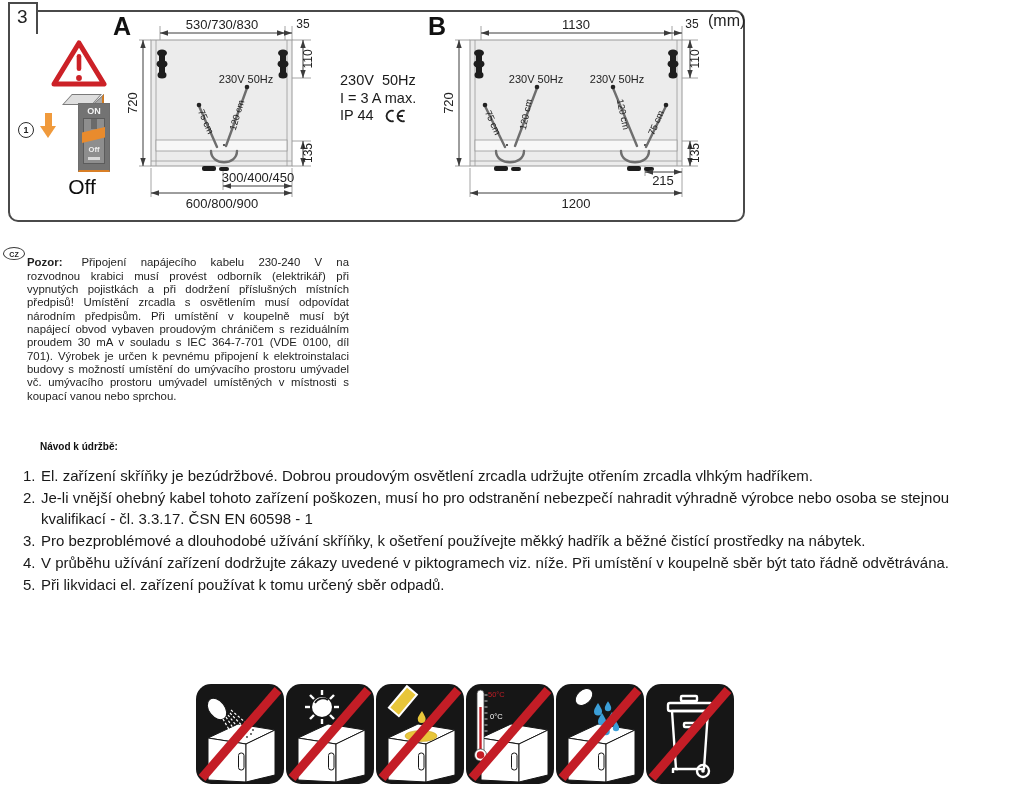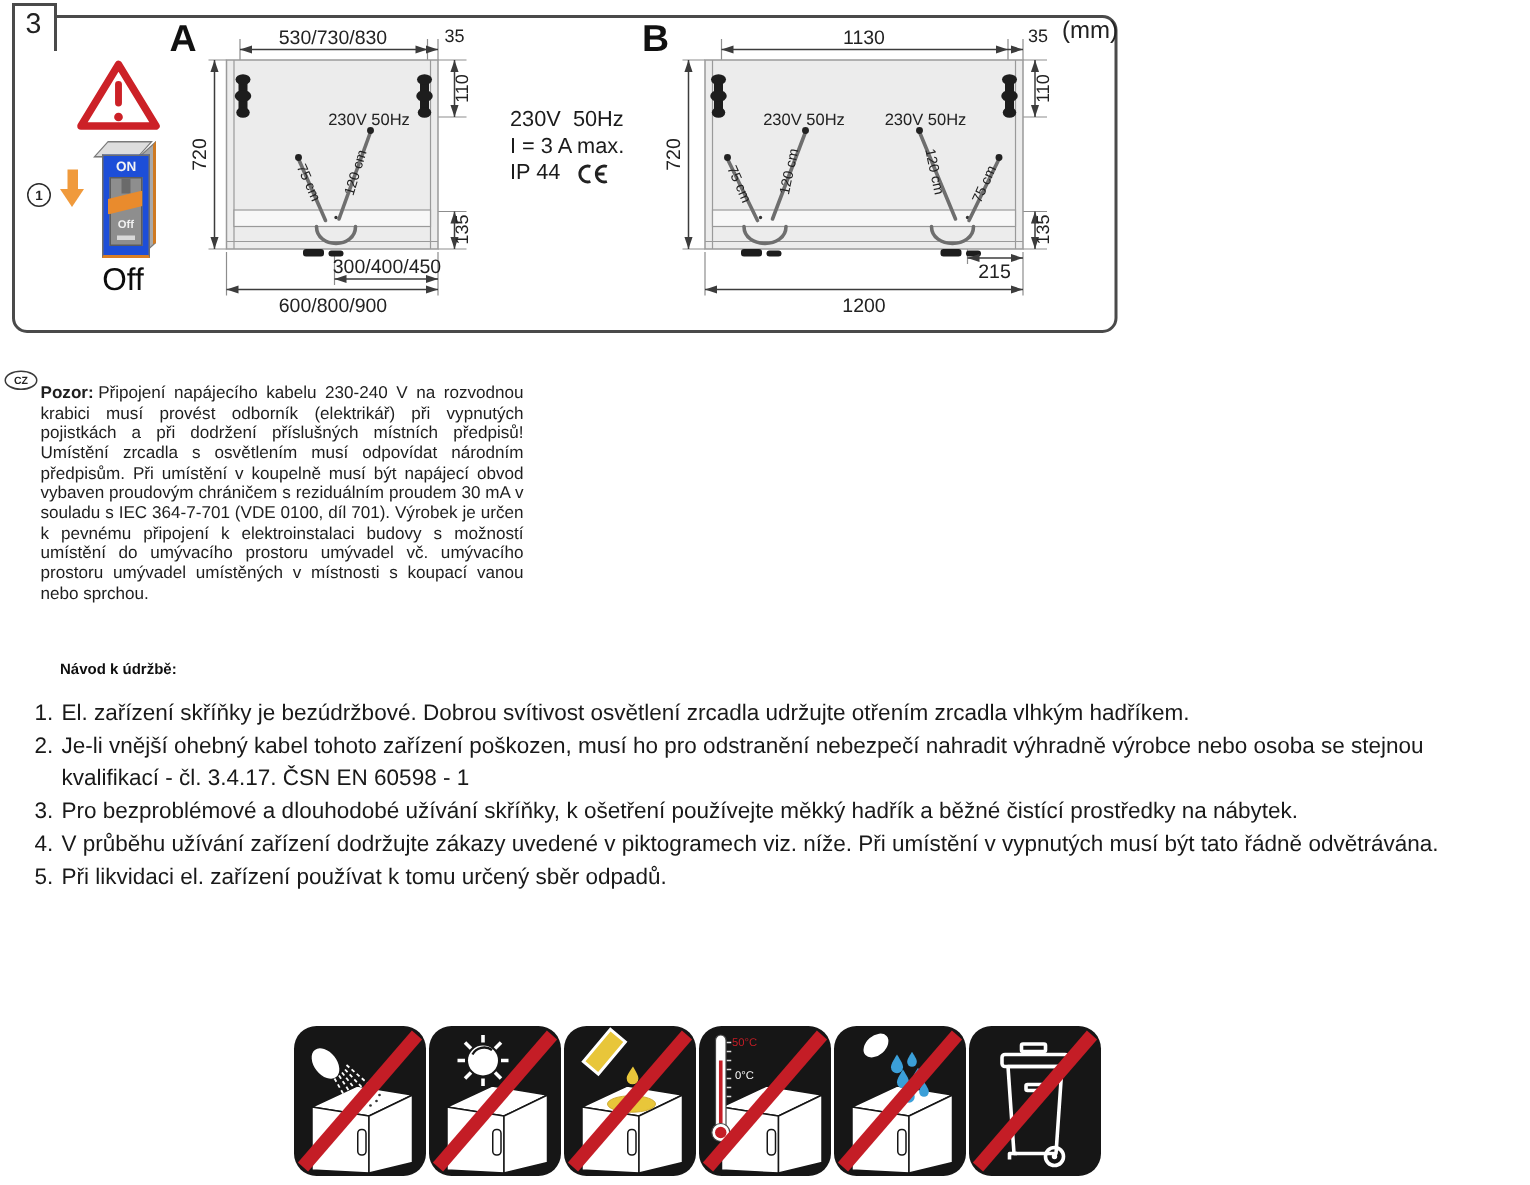--- a/index.html
+++ b/index.html
@@ -25,37 +25,37 @@
                border-radius:50%;font-size:9px;font-weight:bold;text-align:center;line-height:14px;color:#222;}
   .down-arrow{position:absolute;left:30px;top:101px;width:16px;height:27px;}
   .down-arrow .shaft{position:absolute;left:4.5px;top:0;width:7px;height:14px;background:#f09a3c;}
   .down-arrow .head{position:absolute;left:0;top:13px;width:0;height:0;
                     border-left:8px solid transparent;border-right:8px solid transparent;border-top:12px solid #f09a3c;}
 
   .switch{position:absolute;left:50px;top:82px;width:46px;height:82px;}
   .sw-top{position:absolute;left:7px;top:0;width:28px;height:9px;background:#dedede;border:1px solid #7a7a7a;transform:skewX(-42deg);}
   .sw-side{position:absolute;left:33px;top:5px;width:8px;height:66px;background:#a9a9a9;border:1px solid #7a7a7a;
            border-right:2px solid #cf7a22;transform:skewY(-42deg);}
-  .sw-front{position:absolute;left:8px;top:9px;width:30px;height:66px;background:#1d4ed8;border:1px solid #6e6e6e;
+  .sw-front{position:absolute;left:18px;top:9px;width:30px;height:66px;background:#737373;border:1px solid #6e6e6e;
             border-bottom:2px solid #d97f26;}
   .sw-on{position:absolute;top:2px;width:100%;text-align:center;font-size:9px;font-weight:bold;color:#f4f4f4;}
   .sw-slot{position:absolute;left:4px;top:14px;width:20px;height:44px;background:#8e8e8e;border:1px solid #5c5c5c;}
   .sw-stem{position:absolute;left:7px;top:0;width:6px;height:10px;background:#6a6a6a;}
   .sw-lever{position:absolute;left:-2px;top:8px;width:23px;height:16px;background:#e98b2d;
             clip-path:polygon(0 35%,100% 0,100% 65%,0 100%);}
   .sw-off{position:absolute;bottom:9px;width:100%;text-align:center;font-size:7.5px;font-weight:bold;color:#f0f0f0;}
   .sw-dash{position:absolute;bottom:3px;left:4px;width:12px;height:3px;background:#d9d9d9;}
   .off-caption{position:absolute;left:46px;top:163px;width:52px;text-align:center;font-size:21px;color:#0d0d0d;}
 
   
   .cz-badge{position:absolute;left:3px;top:247px;width:22px;height:13px;border:1.2px solid #3a3a3a;border-radius:50%;
             font-size:7px;font-weight:bold;text-align:center;line-height:13px;color:#222;box-sizing:border-box;}
   .warn-text{position:absolute;left:27px;top:245px;width:322px;font-size:11.4px;line-height:13.35px;
              text-align:justify;color:#1e1e1e;}
-  .warn-text .lbl{font-weight:bold;margin-right:3px;}
+  .warn-text .lbl{font-weight:bold;margin-right:19px;}
 
   
   .mt-head{position:absolute;left:40px;top:433px;font-size:10px;font-weight:bold;color:#0f0f0f;}
   .mt-list{position:absolute;left:23px;top:465px;width:992px;font-size:15px;line-height:21.7px;color:#191919;}
   .mt-item{display:flex;}
   .mt-num{flex:0 0 18px;}
   .mt-text{flex:1;}
 
   
   .picto-row{position:absolute;left:195px;top:683px;display:flex;}
@@ -273,33 +273,33 @@
     </svg>
   </div>
 
   <div class="cz-badge">CZ</div>
   <p class="warn-text"><span class="lbl">Pozor:</span><span>Připojení napájecího kabelu 230-240 V na rozvodnou krabici musí provést odborník (elektrikář) při vypnutých pojistkách a při dodržení příslušných místních předpisů! Umístění zrcadla s osvětlením musí odpovídat národním předpisům. Při umístění v koupelně musí být napájecí obvod vybaven proudovým chráničem s reziduálním proudem 30 mA v souladu s IEC 364-7-701 (VDE 0100, díl 701). Výrobek je určen k pevnému připojení k elektroinstalaci budovy s možností umístění do umývacího prostoru umývadel vč. umývacího prostoru umývadel umístěných v místnosti s koupací vanou nebo sprchou.</span></p>
 
   <h2 class="mt-head">Návod k údržbě:</h2>
   <div class="mt-list">
     <div class="mt-item">
       <span class="mt-num">1.</span>
-      <span class="mt-text">El. zařízení skříňky je bezúdržbové. Dobrou svítivost osvětlení zrcadla udržujte otřením zrcadla vlhkým hadříkem.</span>
+      <span class="mt-text">El. zařízení skříňky je bezúdržbové. Dobrou proudovým osvětlení zrcadla udržujte otřením zrcadla vlhkým hadříkem.</span>
     </div>
     <div class="mt-item">
       <span class="mt-num">2.</span>
-      <span class="mt-text">Je-li vnější ohebný kabel tohoto zařízení poškozen, musí ho pro odstranění nebezpečí nahradit výhradně výrobce nebo osoba se stejnou kvalifikací - čl. 3.4.17. ČSN EN 60598 - 1</span>
+      <span class="mt-text">Je-li vnější ohebný kabel tohoto zařízení poškozen, musí ho pro odstranění nebezpečí nahradit výhradně výrobce nebo osoba se stejnou kvalifikací - čl. 3.3.17. ČSN EN 60598 - 1</span>
     </div>
     <div class="mt-item">
       <span class="mt-num">3.</span>
       <span class="mt-text">Pro bezproblémové a dlouhodobé užívání skříňky, k ošetření používejte měkký hadřík a běžné čistící prostředky na nábytek.</span>
     </div>
     <div class="mt-item">
       <span class="mt-num">4.</span>
-      <span class="mt-text">V průběhu užívání zařízení dodržujte zákazy uvedené v piktogramech viz. níže. Při umístění v vypnutých musí být tato řádně odvětrávána.</span>
+      <span class="mt-text">V průběhu užívání zařízení dodržujte zákazy uvedené v piktogramech viz. níže. Při umístění v koupelně sběr být tato řádně odvětrávána.</span>
     </div>
     <div class="mt-item">
       <span class="mt-num">5.</span>
       <span class="mt-text">Při likvidaci el. zařízení používat k tomu určený sběr odpadů.</span>
     </div>
   </div>
 
   <div class="picto-row">
 
     <svg class="picto" width="90" height="102" viewBox="0 0 90 102">

